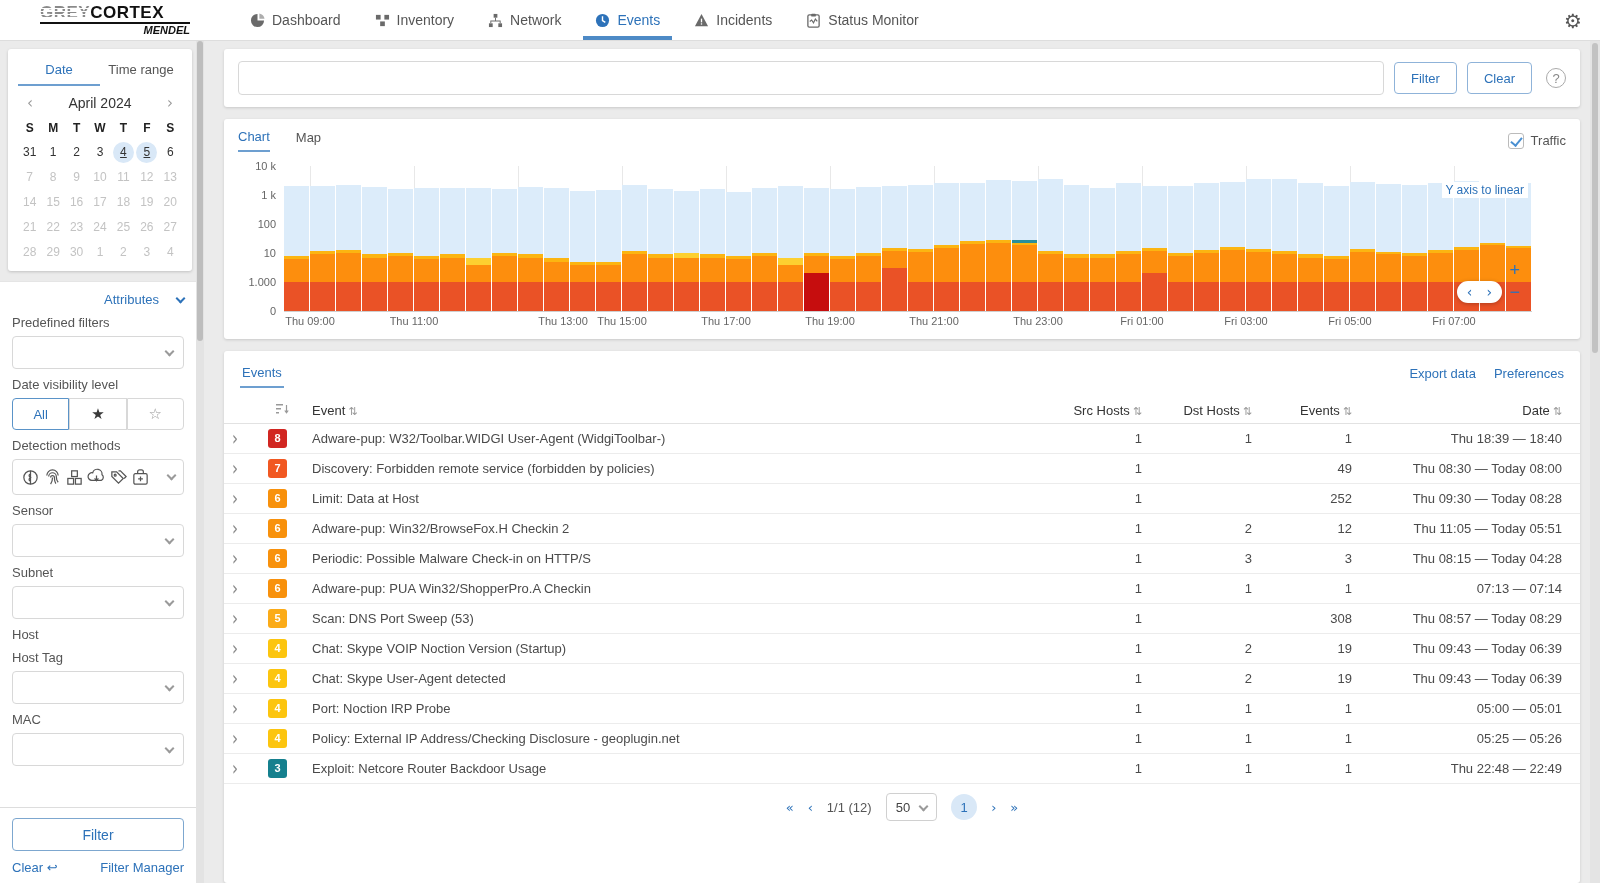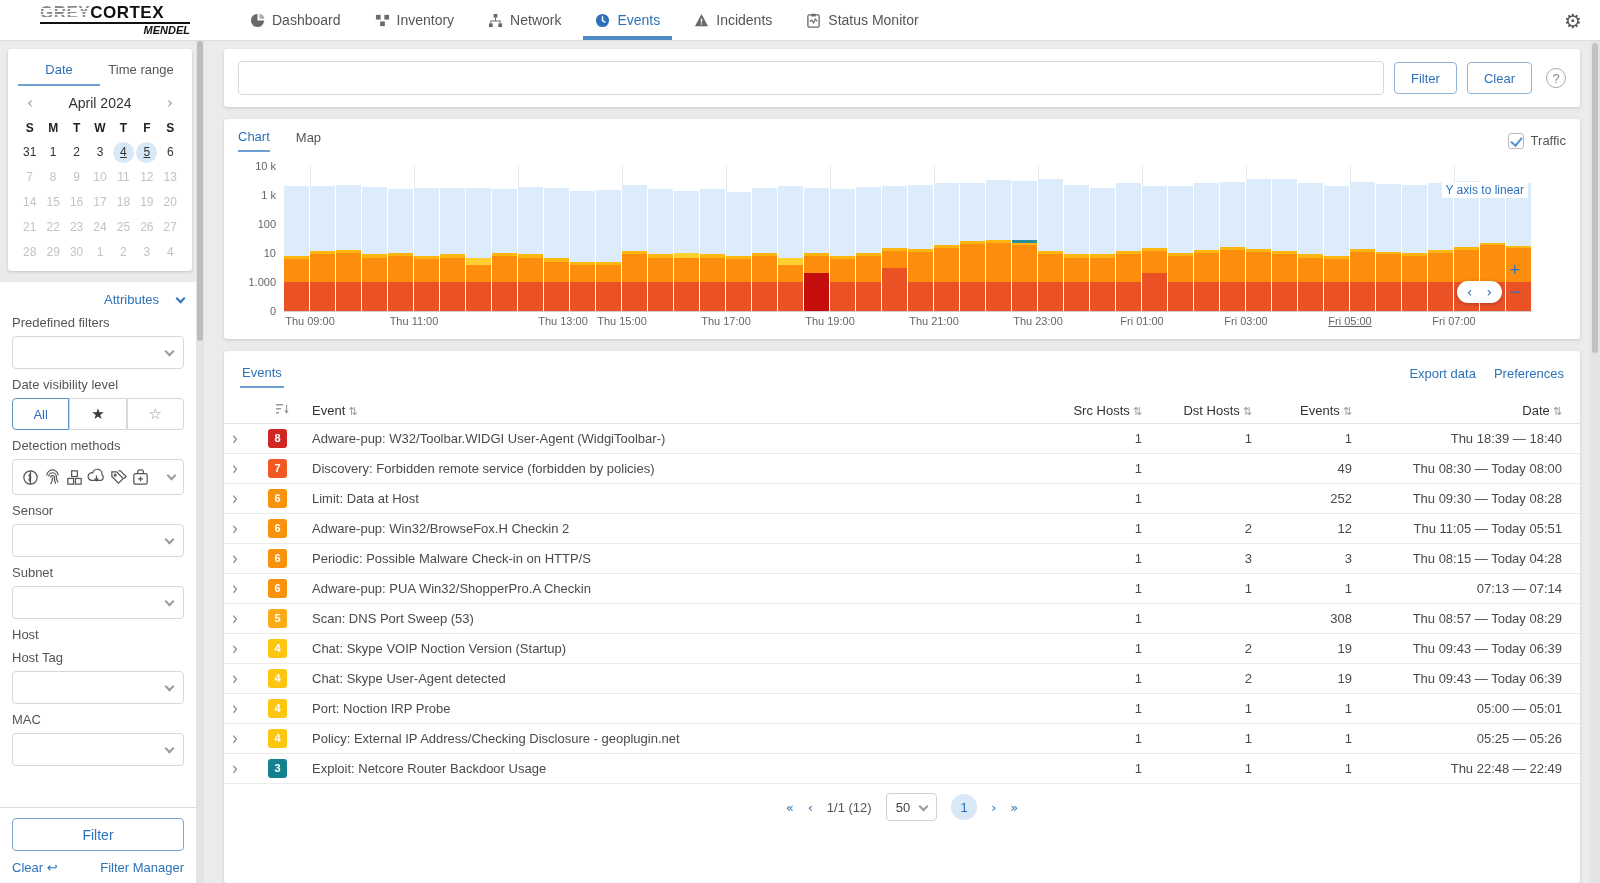--- a/index.html
+++ b/index.html
@@ -657,21 +657,21 @@
             <span class="xlab" style="left: 2.08333%;">Thu 09:00</span>
             <span class="xlab" style="left: 10.4167%;">Thu 11:00</span>
             <span class="xlab" style="left: 18.75%; margin-left: 45px;">Thu 13:00</span>
             <span class="xlab" style="left: 27.0833%;">Thu 15:00</span>
             <span class="xlab" style="left: 35.4167%;">Thu 17:00</span>
             <span class="xlab" style="left: 43.75%;">Thu 19:00</span>
             <span class="xlab" style="left: 52.0833%;">Thu 21:00</span>
             <span class="xlab" style="left: 60.4167%;">Thu 23:00</span>
             <span class="xlab" style="left: 68.75%;">Fri 01:00</span>
             <span class="xlab" style="left: 77.0833%;">Fri 03:00</span>
-            <span class="xlab" style="left: 85.4167%; text-decoration: underline;">Fri 05:00</span>
+            <span class="xlab" style="left: 85.4167%;">Fri 05:00</span>
             <span class="xlab" style="left: 93.75%;">Fri 07:00</span>
           </div>
         <div class="zoomctl">
           <span>+</span>
           <span>−</span>
         </div>
         <div class="panpill">
           <span class="glyph">‹</span>
           <span class="glyph">›</span>
         </div>

